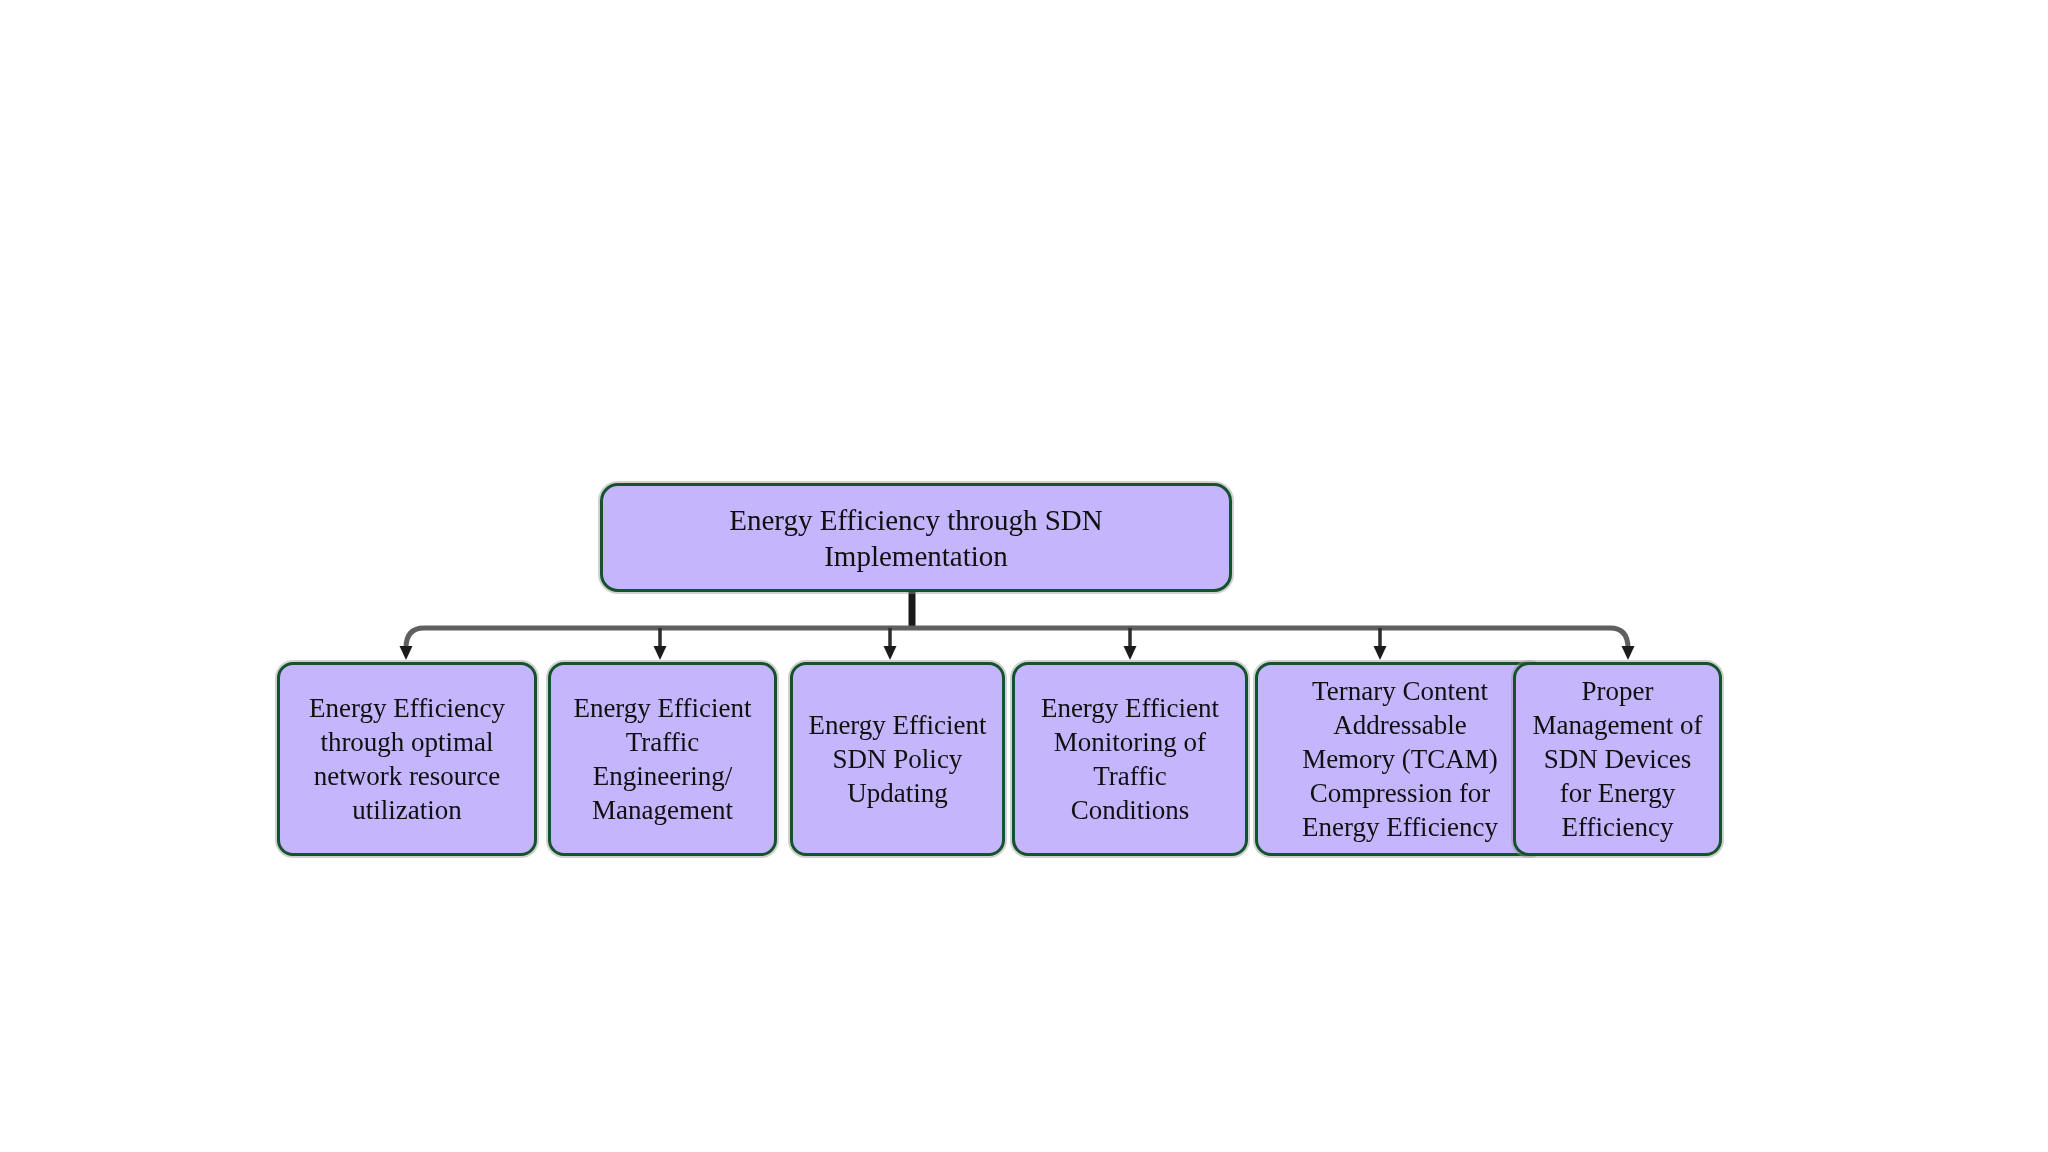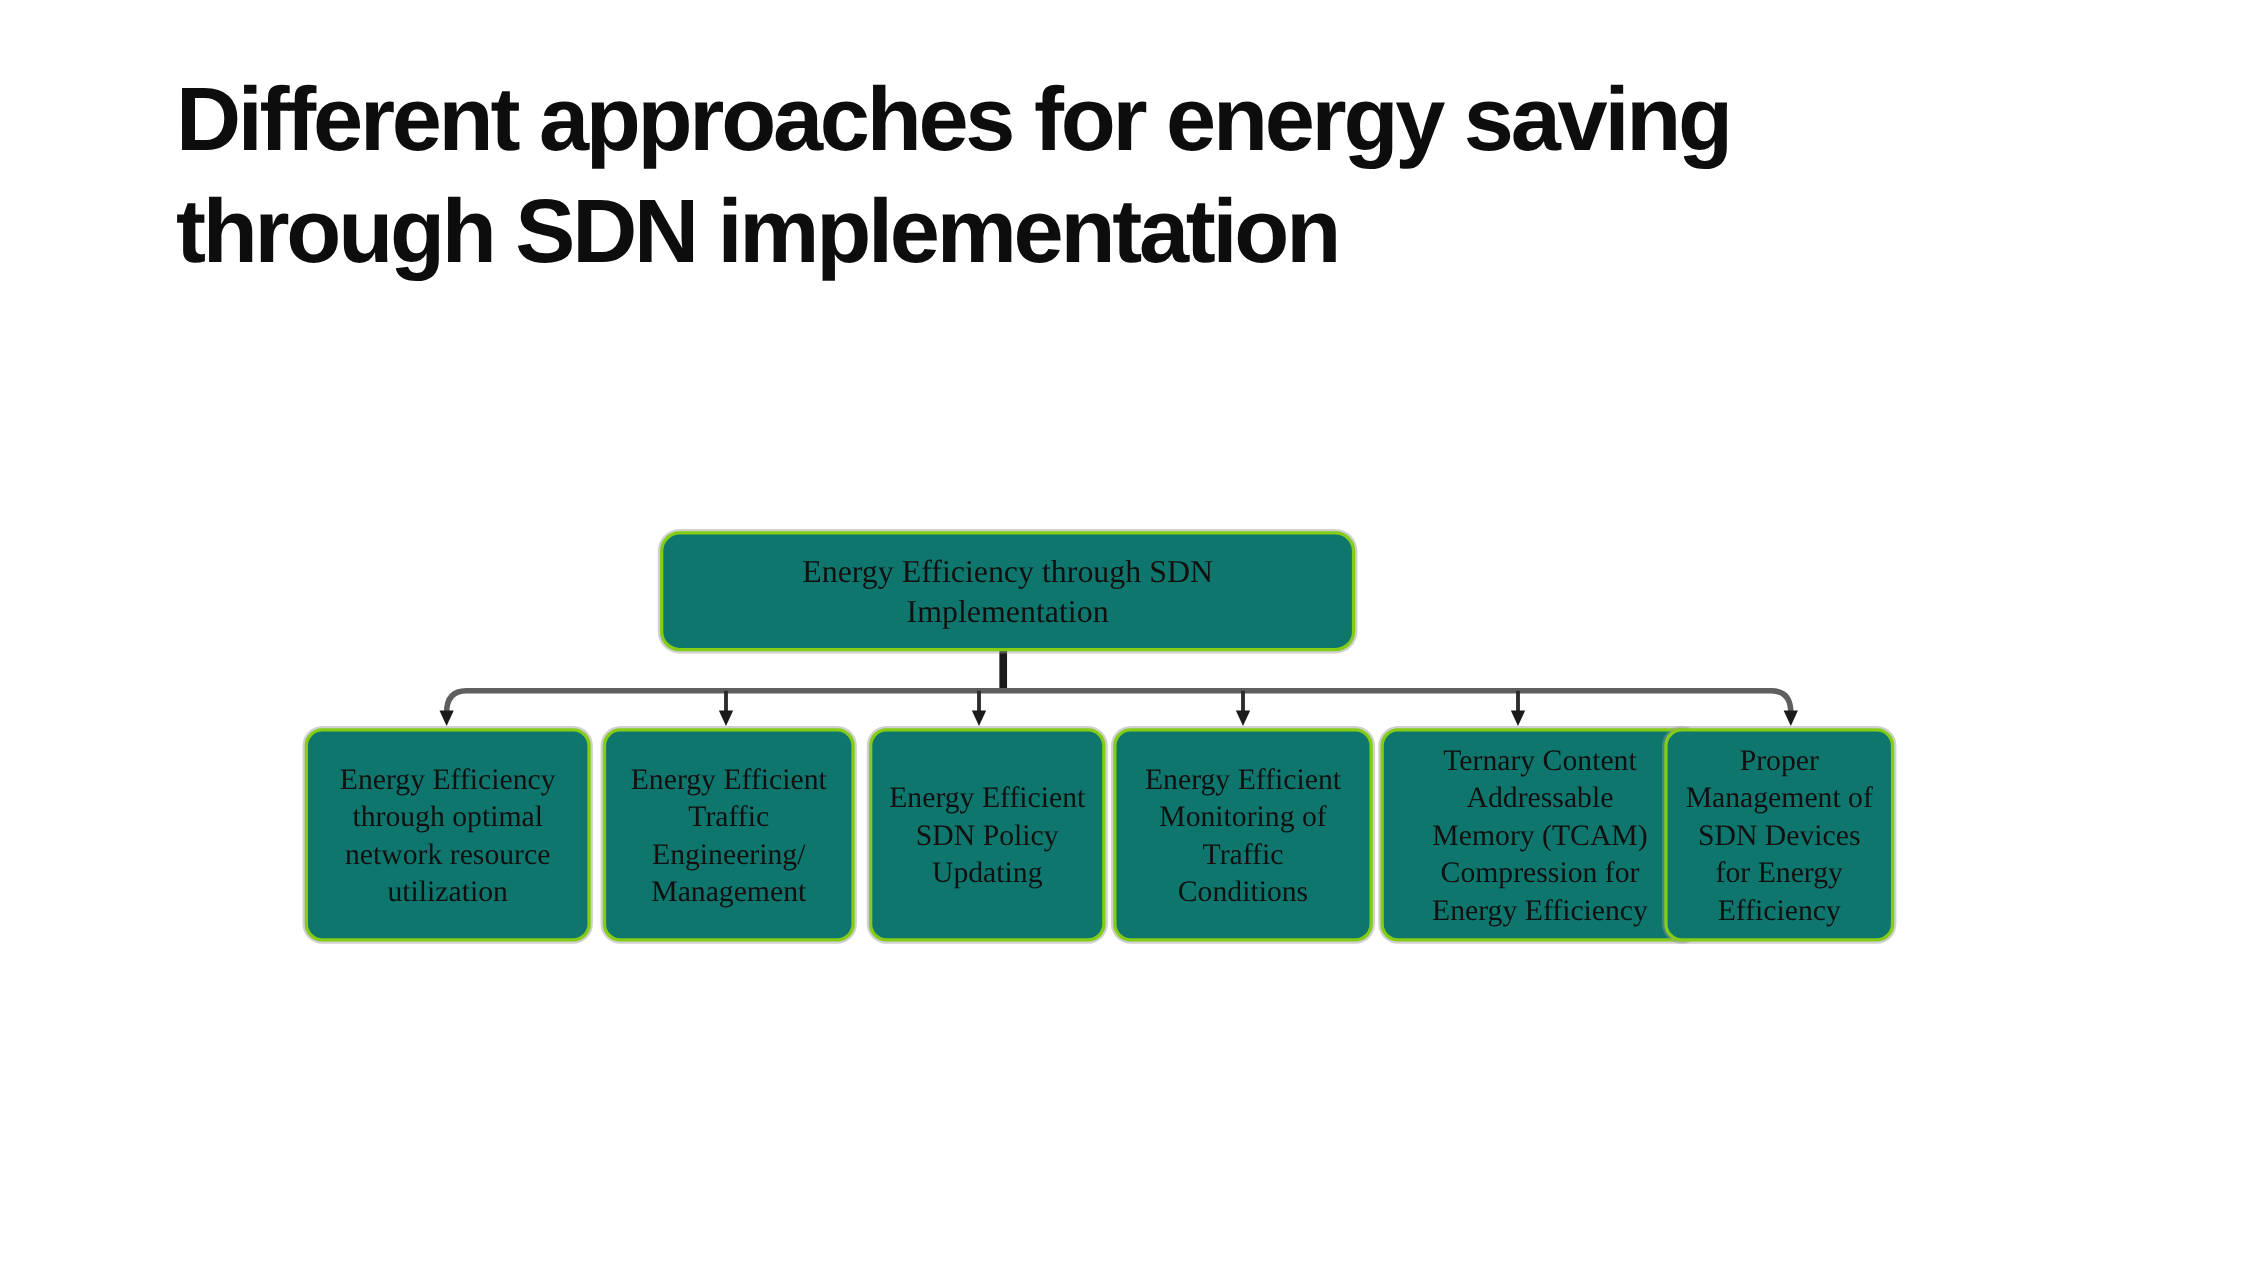--- a/index.html
+++ b/index.html
@@ -31,22 +31,22 @@
   .diagram {
     position: absolute;
     left: 0;
     top: 0;
     width: 2048px;
     height: 1152px;
   }
   .node {
     position: absolute;
     box-sizing: border-box;
-    background: #0f766e;
-    border: 3px solid #84cc16;
+    background: #c4b5fd;
+    border: 3px solid #14532d;
     box-shadow: 0 0 0 2px rgba(150,150,150,0.45);
     display: flex;
     align-items: center;
     justify-content: center;
     text-align: center;
     font-family: "Liberation Serif", serif;
     color: #101010;
     white-space: pre-line;
   }
   .node-root {
@@ -79,22 +79,20 @@
     width: 2048px;
     height: 1152px;
     pointer-events: none;
   }
 </style>
 </head>
 <body>
 
 <div class="slide">
 
-  <div class="slide-title">Different approaches for energy saving
-through SDN implementation</div>
 
   <div class="diagram">
 
     <svg class="connector-svg" viewBox="0 0 2048 1152">
 
       <path d="M 912 590 L 912 628" stroke="#1b1b1b" stroke-width="7" fill="none"></path>
 
       <path d="M 406 648 Q 406 628 424 628 L 1610 628 Q 1628 628 1628 648" stroke="#5f5f5f" stroke-width="5" fill="none" stroke-linejoin="round"></path>
 
       <path d="M 660 628 L 660 648" stroke="#2c2c2c" stroke-width="3.5" fill="none"></path>

